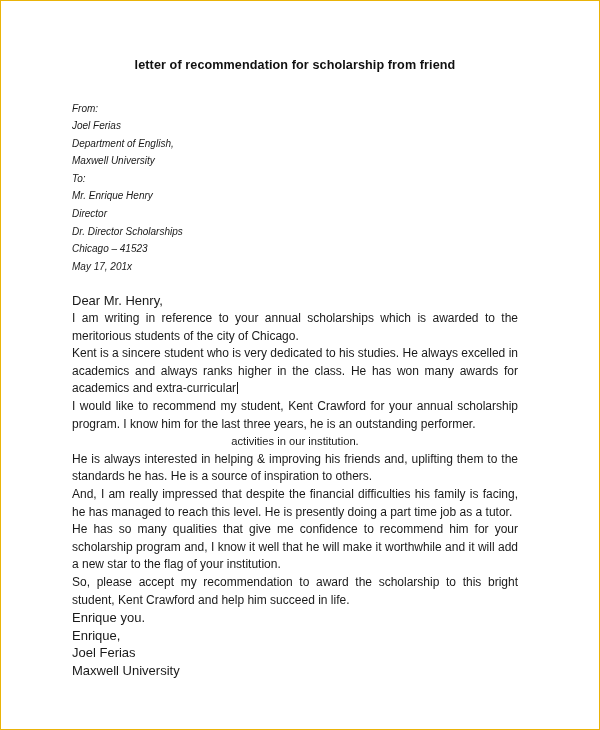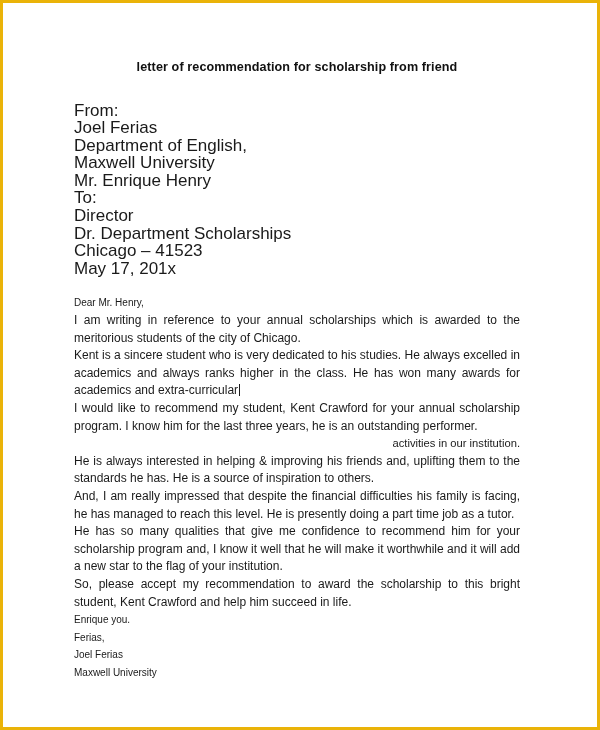--- a/index.html
+++ b/index.html
@@ -6,21 +6,21 @@
     margin: 0;
     padding: 0;
     background: #ffffff;
   }
   .page {
     position: relative;
     width: 600px;
     height: 730px;
     box-sizing: border-box;
     background: #ffffff;
-    border: 3px solid #eab308;
+    border: 1px solid #eab308;
     overflow: hidden;
     font-family: "Liberation Sans", sans-serif;
     color: #1a1a1a;
   }
   .doc-body {
     position: absolute;
     left: 71px;
     top: 56px;
     width: 446px;
   }
@@ -30,40 +30,41 @@
     text-align: center;
     line-height: 17.5px;
     letter-spacing: 0.1px;
     margin: 0 0 0 0;
     color: #111111;
   }
   .gap-after-title { height: 25px; }
   .gap-blank { height: 17px; }
   .addr-block { margin: 0; }
   .addr-line {
-    font-size: 17px;
+    font-size: 10px;
     line-height: 17.6px;
     text-align: left;
     white-space: pre;
+    font-style: italic;
   }
   .para {
     font-size: 12px;
     line-height: 17.6px;
     text-align: justify;
     text-justify: inter-word;
     margin: 0;
   }
   .para-last-left {
     font-size: 11.2px;
     line-height: 17.6px;
-    text-align: right;
+    text-align: center;
     margin: 0;
   }
   .closing-line {
-    font-size: 10px;
+    font-size: 13px;
     line-height: 17.6px;
     text-align: left;
     margin: 0;
     white-space: pre;
   }
   .caret {
     display: inline-block;
     width: 1.5px;
     height: 12px;
     background: #1a1a1a;
@@ -82,42 +83,42 @@
     <div class="gap-after-title"></div>
 
     <div class="addr-block">
       <div class="addr-line">From:</div>
       <div class="addr-line">Joel Ferias</div>
       <div class="addr-line">Department of English,</div>
       <div class="addr-line">Maxwell University</div>
     </div>
 
     <div class="addr-block">
+      <div class="addr-line">To:</div>
       <div class="addr-line">Mr. Enrique Henry</div>
-      <div class="addr-line">To:</div>
       <div class="addr-line">Director</div>
-      <div class="addr-line">Dr. Department Scholarships</div>
+      <div class="addr-line">Dr. Director Scholarships</div>
       <div class="addr-line">Chicago – 41523</div>
       <div class="addr-line">May 17, 201x</div>
     </div>
 
     <div class="gap-blank"></div>
 
     <div class="closing-line">Dear Mr. Henry,</div>
 
     <div class="para">I am writing in reference to your annual scholarships which is awarded to the meritorious students of the city of Chicago.</div>
     <div class="para"><span>Kent is a sincere student who is very dedicated to his studies. He always excelled in academics and always ranks higher in the class. He has won many awards for academics and extra-curricular</span><span class="caret"></span></div>
 
     <div class="para">I would like to recommend my student, Kent Crawford for your annual scholarship program. I know him for the last three years, he is an outstanding performer.</div>
     <div class="para-last-left">activities in our institution.</div>
 
     <div class="para">He is always interested in helping &amp; improving his friends and, uplifting them to the standards he has. He is a source of inspiration to others.</div>
     <div class="para">And, I am really impressed that despite the financial difficulties his family is facing, he has managed to reach this level. He is presently doing a part time job as a tutor.</div>
     <div class="para">He has so many qualities that give me confidence to recommend him for your scholarship program and, I know it well that he will make it worthwhile and it will add a new star to the flag of your institution.</div>
     <div class="para">So, please accept my recommendation to award the scholarship to this bright student, Kent Crawford and help him succeed in life.</div>
 
     <div class="closing-line">Enrique you.</div>
-    <div class="closing-line">Ferias,</div>
+    <div class="closing-line">Enrique,</div>
     <div class="closing-line">Joel Ferias</div>
     <div class="closing-line">Maxwell University</div>
 
   </div>
 </div>
 
 </body></html>

